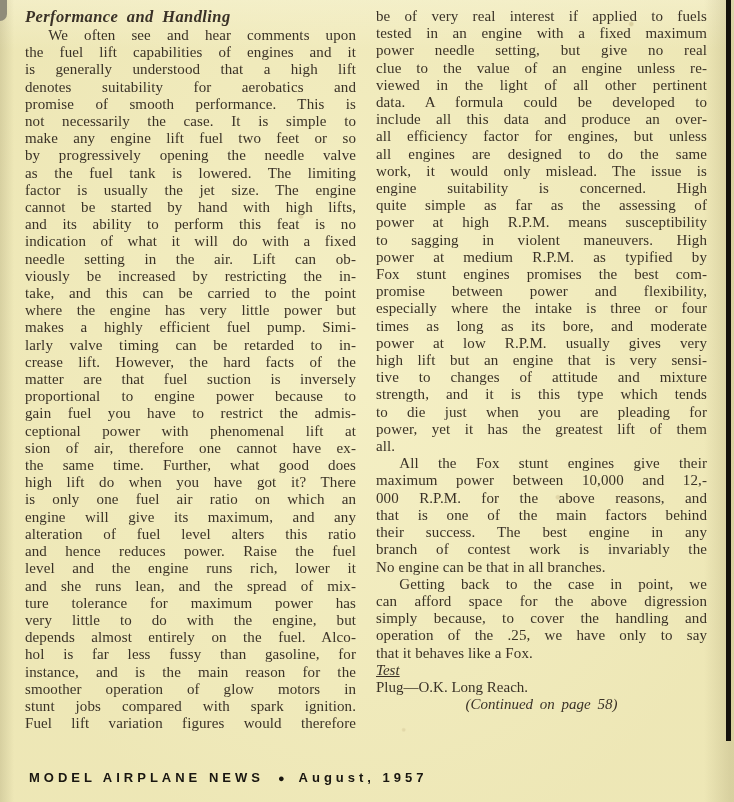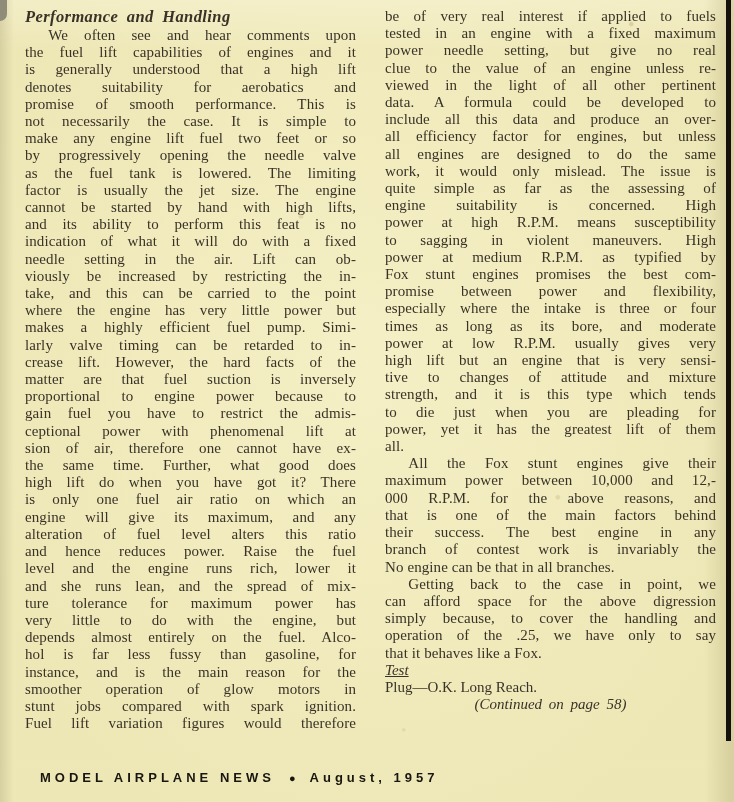--- a/index.html
+++ b/index.html
@@ -23,21 +23,21 @@
       linear-gradient(180deg, rgba(255,253,235,0.30), rgba(255,253,235,0) 50px),
       radial-gradient(ellipse at 50% 45%, rgba(255,252,225,0.30), rgba(220,210,160,0.12) 80%);
     font-family: "Liberation Serif", serif;
     color: #3a3227;
   }
   .content {
     position: absolute;
     left: 25px;
     top: 8px;
     display: flex;
-    gap: 29px;
+    gap: 20px;
   }
   .col {
     width: 331px;
   }
   .heading {
     font-style: italic;
     font-weight: bold;
     font-size: 16.5px;
     line-height: 18px;
     letter-spacing: 0.4px;
@@ -65,21 +65,21 @@
     line-height: 17.2px;
   }
   .italic { font-style: italic; text-decoration: underline; }
   .continued {
     text-align: center;
     font-style: italic;
     word-spacing: 3px;
   }
   .footer {
     position: absolute;
-    left: 40px;
+    left: 29px;
     top: 770px;
     font-family: "Liberation Sans", sans-serif;
     font-weight: bold;
     font-size: 13px;
     letter-spacing: 4px;
     color: #191610;
     display: flex;
     align-items: center;
   }
   .footer .mag { margin-right: 14px; }
@@ -167,22 +167,22 @@
           <div class="tline">be of very real interest if applied to fuels</div>
           <div class="tline">tested in an engine with a fixed maximum</div>
           <div class="tline">power needle setting, but give no real</div>
           <div class="tline">clue to the value of an engine unless re-</div>
           <div class="tline">viewed in the light of all other pertinent</div>
           <div class="tline">data. A formula could be developed to</div>
           <div class="tline">include all this data and produce an over-</div>
           <div class="tline">all efficiency factor for engines, but unless</div>
           <div class="tline">all engines are designed to do the same</div>
           <div class="tline">work, it would only mislead. The issue is</div>
+          <div class="tline">engine suitability is concerned. High</div>
           <div class="tline">quite simple as far as the assessing of</div>
-          <div class="tline">engine suitability is concerned. High</div>
           <div class="tline">power at high R.P.M. means susceptibility</div>
           <div class="tline">to sagging in violent maneuvers. High</div>
           <div class="tline">power at medium R.P.M. as typified by</div>
           <div class="tline">Fox stunt engines promises the best com-</div>
           <div class="tline">promise between power and flexibility,</div>
           <div class="tline">especially where the intake is three or four</div>
           <div class="tline">times as long as its bore, and moderate</div>
           <div class="tline">power at low R.P.M. usually gives very</div>
           <div class="tline">high lift but an engine that is very sensi-</div>
           <div class="tline">tive to changes of attitude and mixture</div>

